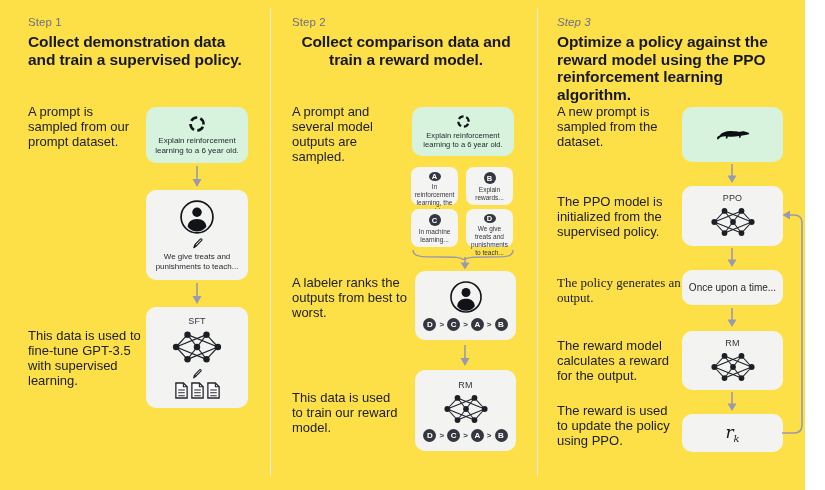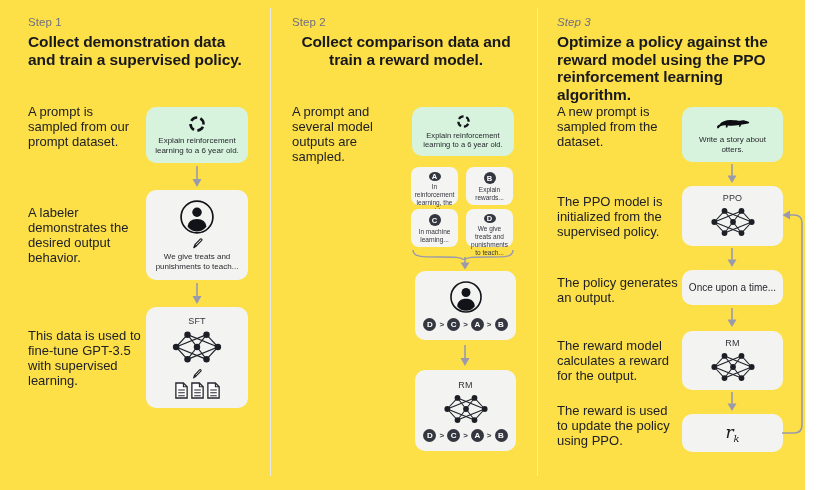--- a/index.html
+++ b/index.html
@@ -36,21 +36,20 @@
 
 <div id="canvas">
 
   <div class="divider" style="left:270px;"></div>
   <div class="divider" style="left:537px;"></div>
 
   <div class="step-label" style="left:28px;top:16px;">Step 1</div>
   <div class="step-title" style="left:28px;top:33px;width:214px;">Collect demonstration data and train a supervised policy.</div>
 
   <div class="cap" style="left:28px;top:104px;width:108px;">A prompt is sampled from our prompt dataset.</div>
-  <div class="cap" style="left:28px;top:205px;width:118px;">A labeler demonstrates the desired output behavior.</div>
   <div class="cap" style="left:28px;top:328px;width:122px;">This data is used to fine-tune GPT-3.5 with supervised learning.</div>
 
   <div class="box gbox" style="left:146px;top:107px;width:102px;height:56px;padding:4px 6px;">
     <span>
       <svg width="18" height="18" viewBox="0 0 18 18">
           <circle cx="9" cy="9" r="6.5" fill="none" stroke="#111318" stroke-width="2.6" stroke-dasharray="6.8 3.4" transform="rotate(25 9 9)"></circle>
         </svg>
     </span>
     <div class="boxtext" style="margin-top:3px;">Explain reinforcement learning to a 6 year old.</div>
   </div>
@@ -131,20 +130,22 @@
           <path d="M10 1 V5 H14" fill="none" stroke="#26272e" stroke-width="1.2"></path>
           <path d="M4.5 8.5 H11.5 M4.5 11.5 H11.5 M4.5 14.5 H11.5" stroke="#26272e" stroke-width="1.1"></path>
         </svg>
     </div>
   </div>
 
   <div class="step-label" style="left:292px;top:16px;">Step 2</div>
   <div class="step-title" style="left:292px;top:33px;width:228px;text-align:center;">Collect comparison data and train a reward model.</div>
 
   <div class="cap" style="left:292px;top:104px;width:108px;">A prompt and several model outputs are sampled.</div>
+  <div class="cap" style="left:292px;top:275px;width:128px;">A labeler ranks the outputs from best to worst.</div>
+  <div class="cap" style="left:292px;top:390px;width:112px;">This data is used to train our reward model.</div>
 
   <div class="box gbox" style="left:412px;top:107px;width:102px;height:49px;padding:3px 6px;">
     <span>
       <svg width="15" height="15" viewBox="0 0 16 16">
           <circle cx="8" cy="8" r="5.5" fill="none" stroke="#111318" stroke-width="2.4" stroke-dasharray="5.6 3.05" transform="rotate(25 8 8)"></circle>
         </svg>
     </span>
     <div class="boxtext" style="margin-top:2px;font-size:7.6px;line-height:9.2px;">Explain reinforcement learning to a 6 year old.</div>
   </div>
 
@@ -235,31 +236,30 @@
       <span class="rsep">&gt;</span>
       <span class="rbadge">B</span>
     </div>
   </div>
 
   <div class="step-label" style="left:557px;top:16px;font-style:italic;">Step 3</div>
   <div class="step-title" style="left:557px;top:33px;width:236px;">Optimize a policy against the reward model using the PPO reinforcement learning algorithm.</div>
 
   <div class="cap" style="left:557px;top:104px;width:112px;">A new prompt is sampled from the dataset.</div>
   <div class="cap" style="left:557px;top:194px;width:122px;">The PPO model is initialized from the supervised policy.</div>
-  <div class="cap" style="left:557px;top:275px;width:132px;">The policy generates an output.</div>
+  <div class="cap" style="left:557px;top:275px;width:132px;font-family:Liberation Serif, serif;">The policy generates an output.</div>
   <div class="cap" style="left:557px;top:338px;width:122px;">The reward model calculates a reward for the output.</div>
   <div class="cap" style="left:557px;top:403px;width:118px;">The reward is used to update the policy using PPO.</div>
 
   <div class="box gbox" style="left:682px;top:107px;width:101px;height:55px;padding:4px 8px;">
     <span>
       <svg width="34" height="17" viewBox="0 0 36 18">
         <path d="M1.5 14 C0.5 12.5 1.3 10.8 3.5 10.2 C6 6.5 11 5 16 5.2 C20 5.3 23 5.8 25.5 6.2 C27 5.4 29.5 5.2 30.8 6 C33 6.2 35 7 35.2 8 C35.3 8.8 34 9.3 32.5 9.2 C30.5 9.4 28.5 9.8 26.5 10.2 L25.8 12.5 L24.2 12.5 L24.6 10.6 C20 11.4 16 11.6 12.5 11.2 L12 13.2 L10.3 13.2 L10.6 11 C7.5 10.6 5 11.5 3.8 12.8 C3 13.9 2 14.6 1.5 14 Z" fill="#0c0d12"></path>
       </svg>
     </span>
-    <div class="boxtext" style="margin-top:3px;">Write a story about otters.</div>
   </div>
 
   <svg class="varrow" style="left:726px;top:164px;" width="12" height="20" viewBox="0 0 12 20">
     <line x1="6" y1="0" x2="6" y2="12" stroke="#9a9aad" stroke-width="1.6"></line>
       <polygon points="1.5,11.5 10.5,11.5 6,19" fill="#9a9aad"></polygon>
   </svg>
 
   <div class="box graybox" style="left:682px;top:186px;width:101px;height:60px;padding:5px 8px;">
     <div class="model-label">PPO</div>
     <span>

